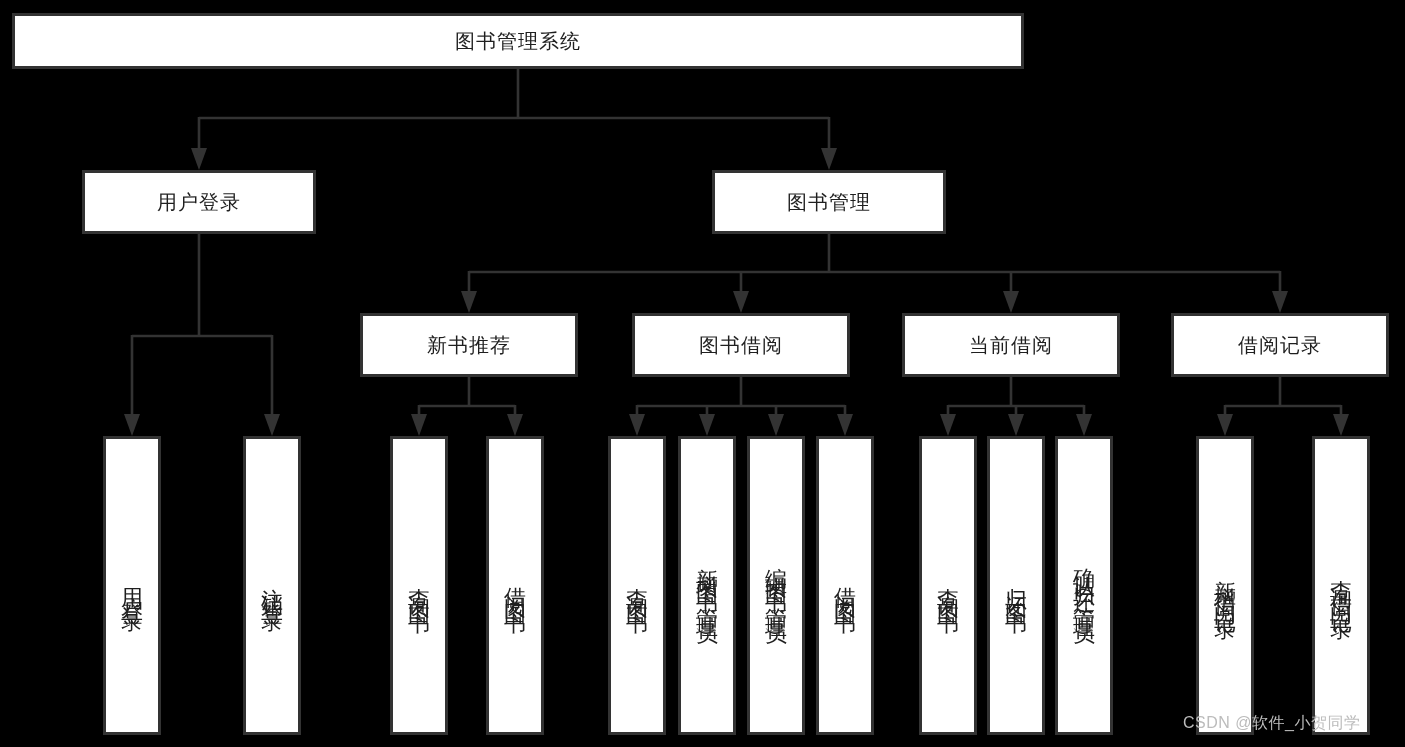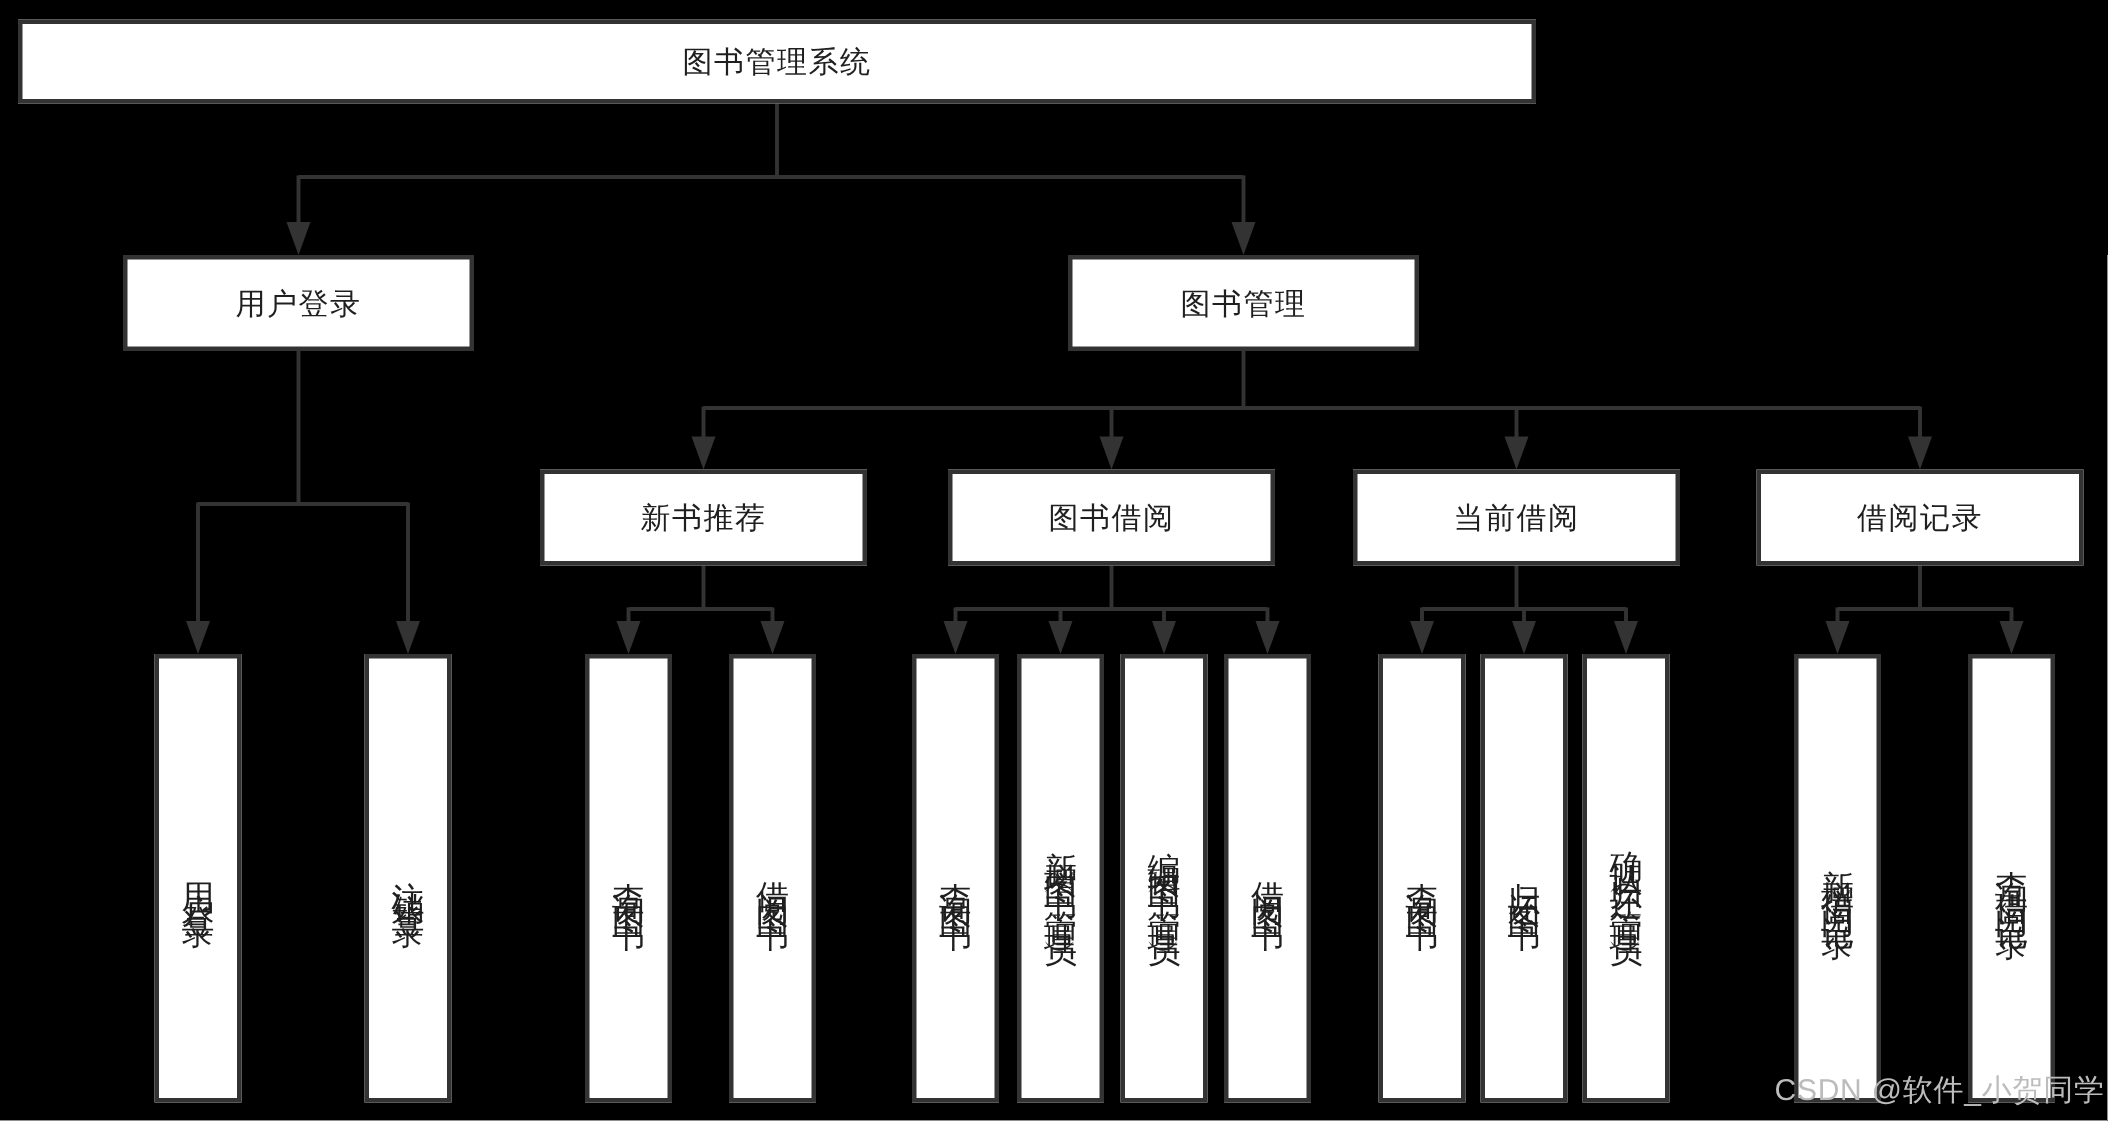--- a/index.html
+++ b/index.html
@@ -45,21 +45,21 @@
   }
   .leaf .v-label {
     font-size: 22px;
     letter-spacing: 8px;
     line-height: 1;
   }
   .watermark {
     position: absolute;
     left: 1183px;
     top: 713px;
-    font-size: 20px;
+    font-size: 16px;
     color: #bcbcbc;
     z-index: 5;
     white-space: nowrap;
     letter-spacing: 0.5px;
   }
 </style>
 </head>
 <body>
 
 <div id="canvas">

